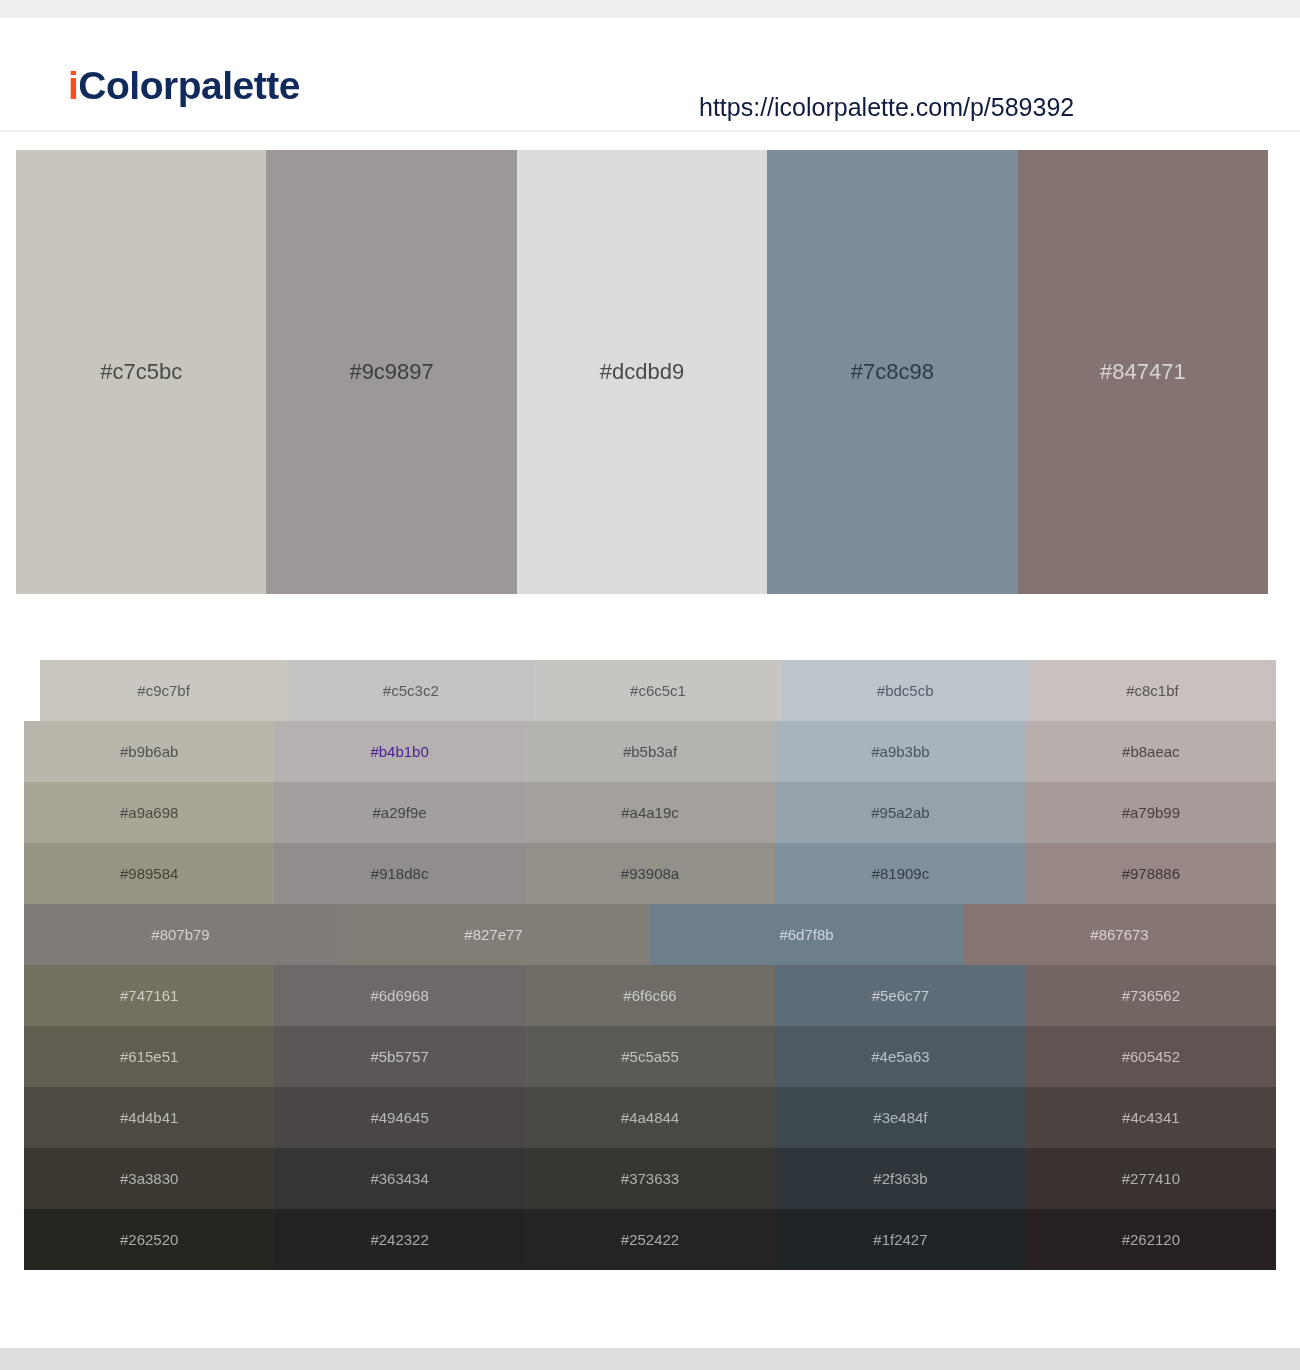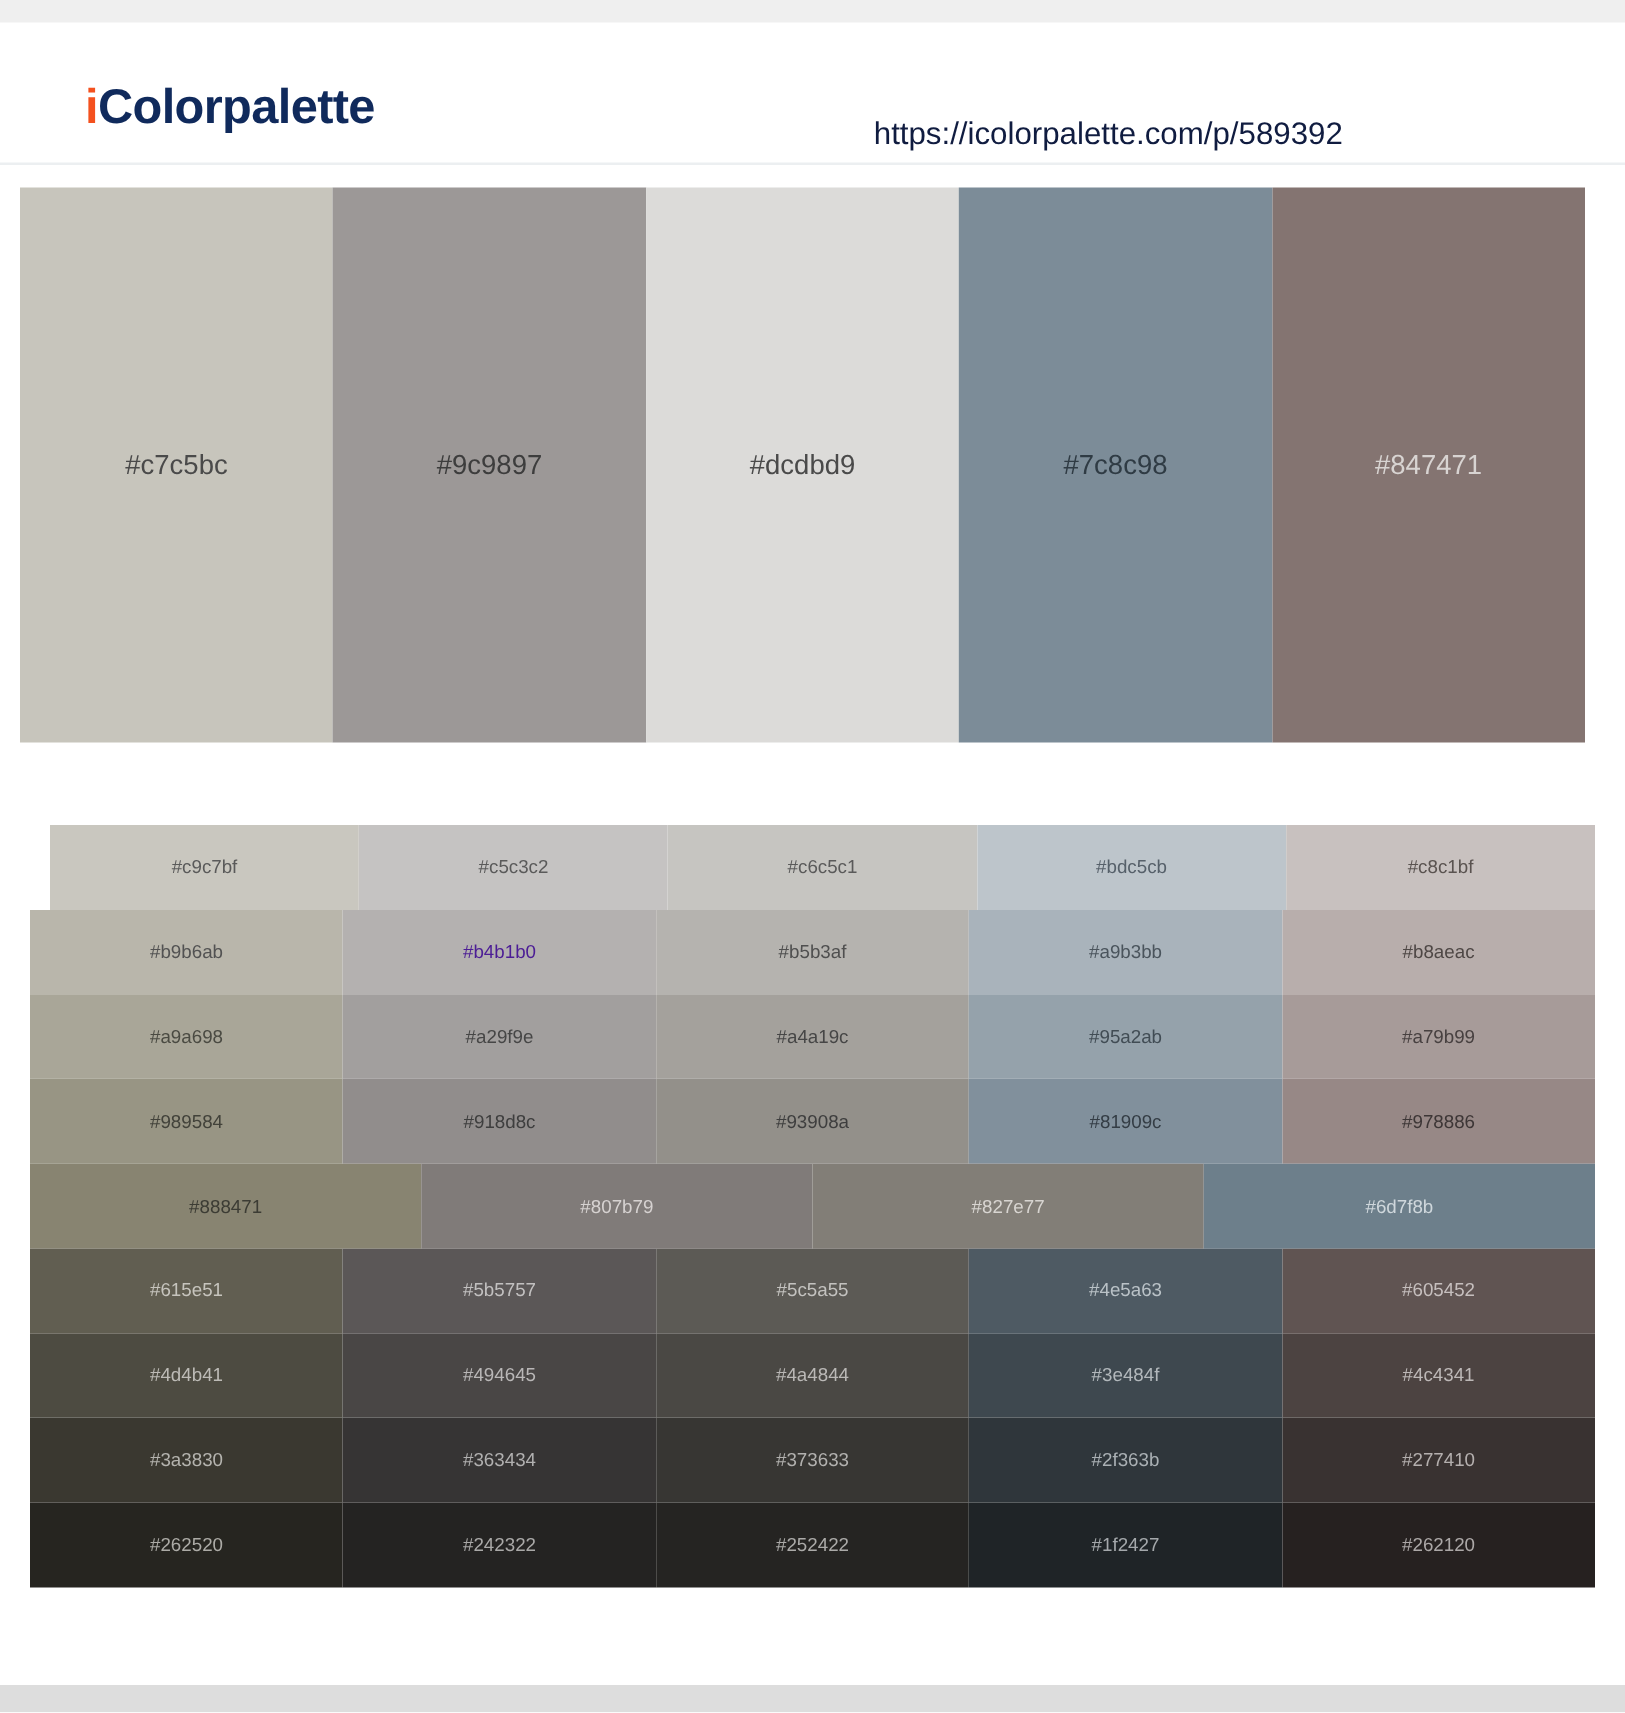--- a/index.html
+++ b/index.html
@@ -207,32 +207,49 @@
           <span class="shade-label" style="color: rgb(62, 62, 62);">#93908a</span>
         </div>
         <div class="shade-cell" style="background: rgb(129, 144, 156);">
           <span class="shade-label" style="color: rgb(52, 61, 69);">#81909c</span>
         </div>
         <div class="shade-cell" style="background: rgb(151, 136, 134);">
           <span class="shade-label" style="color: rgb(61, 54, 54);">#978886</span>
         </div>
       </div>
       <div class="shade-row">
-        <div class="shade-cell" style="background: rgb(136, 132, 113);">
-          <span class="shade-label" style="color: rgb(60, 60, 52);">#888471</span>
-        </div>
         <div class="shade-cell" style="background: rgb(128, 123, 121);">
           <span class="shade-label" style="color: rgb(214, 210, 209);">#807b79</span>
         </div>
         <div class="shade-cell" style="background: rgb(130, 126, 119);">
           <span class="shade-label" style="color: rgb(216, 213, 209);">#827e77</span>
         </div>
         <div class="shade-cell" style="background: rgb(109, 127, 139);">
           <span class="shade-label" style="color: rgb(207, 215, 220);">#6d7f8b</span>
         </div>
+        <div class="shade-cell" style="background: rgb(134, 118, 115);">
+          <span class="shade-label" style="color: rgb(217, 210, 208);">#867673</span>
+        </div>
+      </div>
+      <div class="shade-row">
+        <div class="shade-cell" style="background: rgb(116, 113, 97);">
+          <span class="shade-label" style="color: rgb(207, 205, 196);">#747161</span>
+        </div>
+        <div class="shade-cell" style="background: rgb(109, 105, 104);">
+          <span class="shade-label" style="color: rgb(203, 201, 200);">#6d6968</span>
+        </div>
+        <div class="shade-cell" style="background: rgb(111, 108, 102);">
+          <span class="shade-label" style="color: rgb(205, 203, 199);">#6f6c66</span>
+        </div>
+        <div class="shade-cell" style="background: rgb(94, 108, 119);">
+          <span class="shade-label" style="color: rgb(196, 204, 210);">#5e6c77</span>
+        </div>
+        <div class="shade-cell" style="background: rgb(115, 101, 98);">
+          <span class="shade-label" style="color: rgb(207, 200, 199);">#736562</span>
+        </div>
       </div>
       <div class="shade-row">
         <div class="shade-cell" style="background: rgb(97, 94, 81);">
           <span class="shade-label" style="color: rgb(198, 196, 189);">#615e51</span>
         </div>
         <div class="shade-cell" style="background: rgb(91, 87, 87);">
           <span class="shade-label" style="color: rgb(194, 192, 192);">#5b5757</span>
         </div>
         <div class="shade-cell" style="background: rgb(92, 90, 85);">
           <span class="shade-label" style="color: rgb(195, 194, 191);">#5c5a55</span>

